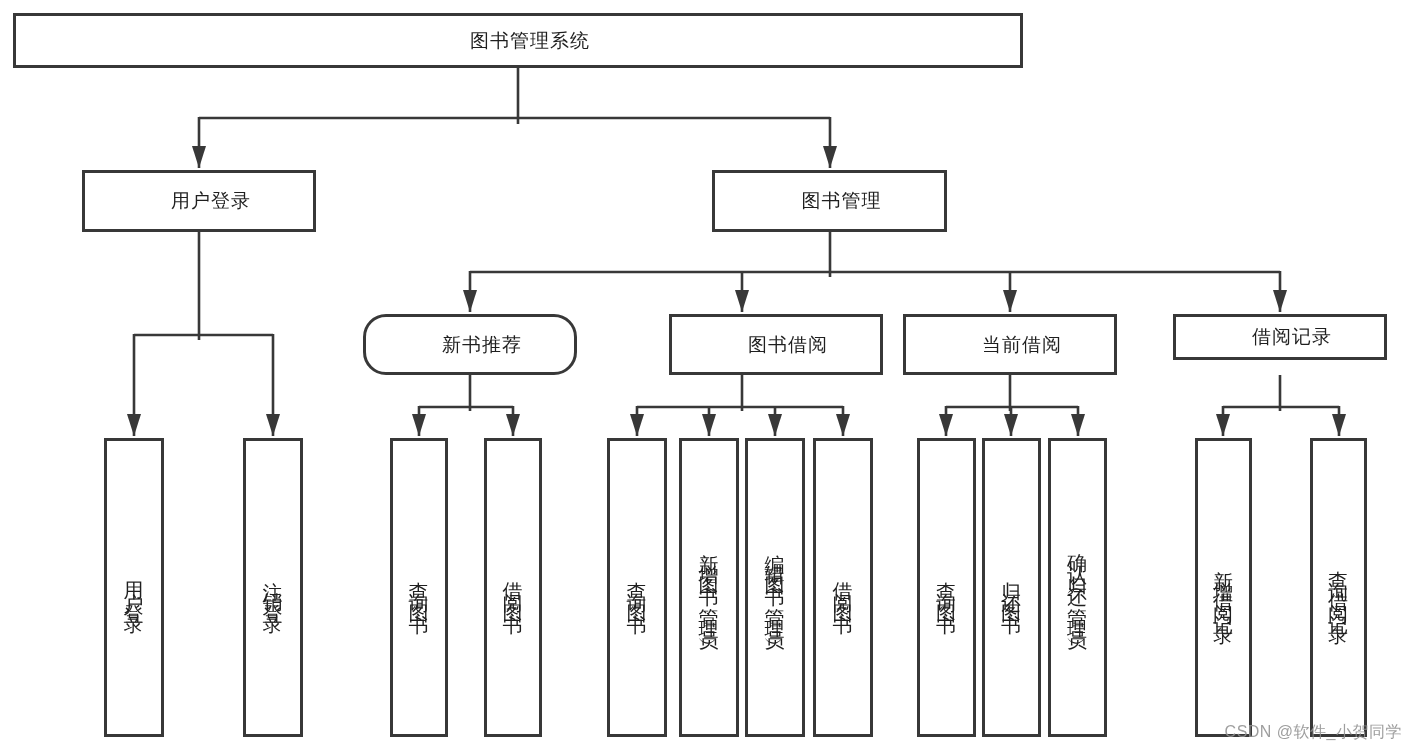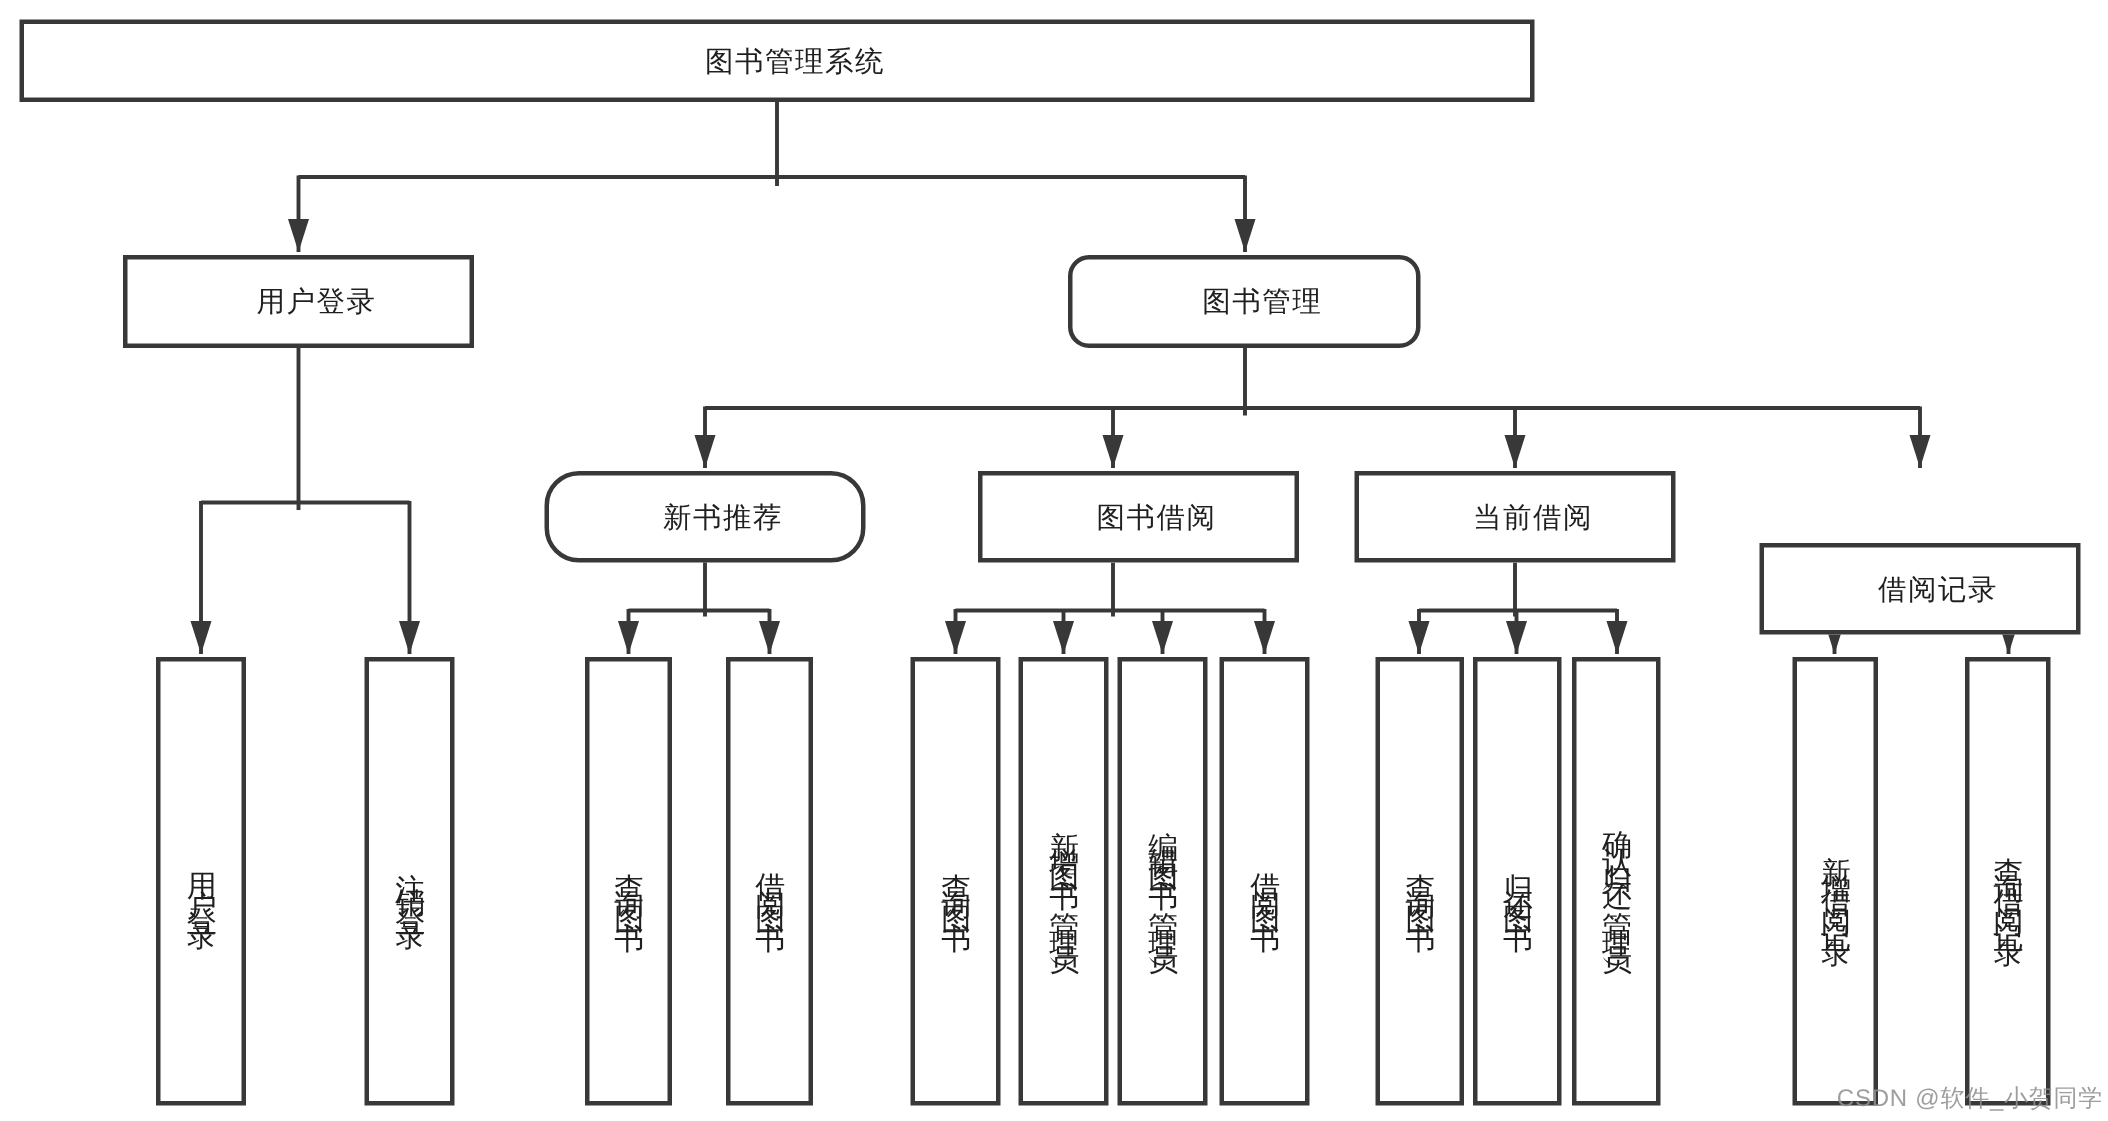--- a/index.html
+++ b/index.html
@@ -88,34 +88,34 @@
     </g>
   </svg>
 
   <div class="box hbox" style="left:13px;top:13px;width:1010px;height:55px;">
     <span>图书管理系统</span>
   </div>
 
   <div class="box hbox" style="left:82px;top:170px;width:234px;height:62px;">
     <span>用户登录</span>
   </div>
-  <div class="box hbox" style="left:712px;top:170px;width:235px;height:62px;border-radius:14px;">
+  <div class="box hbox" style="left:712px;top:170px;width:235px;height:62px;">
     <span>图书管理</span>
   </div>
 
   <div class="box hbox" style="left:363px;top:314px;width:214px;height:61px;border-radius:23px;">
     <span>新书推荐</span>
   </div>
-  <div class="box hbox" style="left:652px;top:314px;width:214px;height:61px;">
+  <div class="box hbox" style="left:669px;top:314px;width:214px;height:61px;">
     <span>图书借阅</span>
   </div>
   <div class="box hbox" style="left:903px;top:314px;width:214px;height:61px;text-align:center;">
     <span>当前借阅</span>
   </div>
-  <div class="box hbox" style="left:1173px;top:314px;width:214px;height:61px;margin-top:48px;">
+  <div class="box hbox" style="left:1173px;top:314px;width:214px;height:46px;">
     <span>借阅记录</span>
   </div>
 
   <div class="box vbox" style="left:104px;top:438px;width:60px;height:299px;">
     <span>用户登录</span>
   </div>
   <div class="box vbox" style="left:243px;top:438px;width:60px;height:299px;">
     <span>注销登录</span>
   </div>
 

